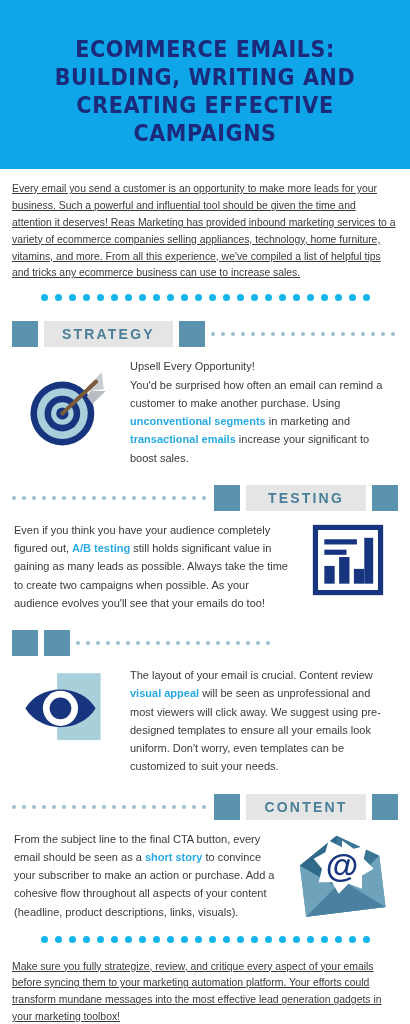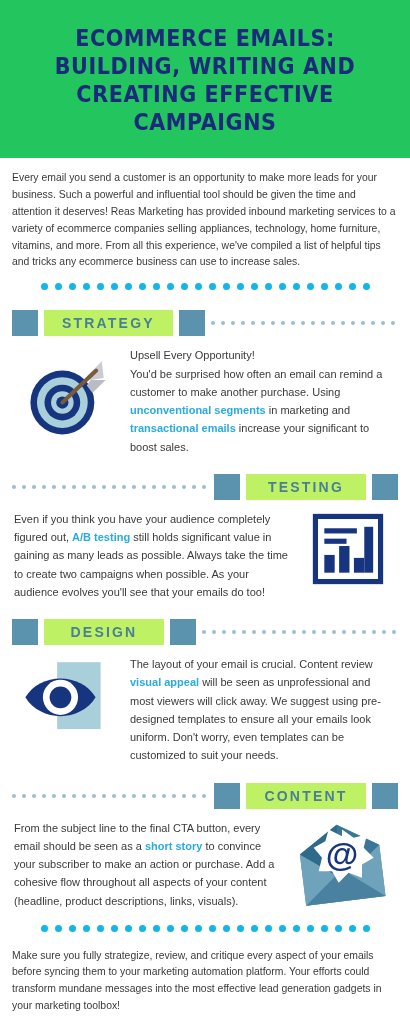--- a/index.html
+++ b/index.html
@@ -12,40 +12,41 @@
   .page {
     position: relative;
     width: 410px;
     height: 1024px;
     overflow: hidden;
     background: #ffffff;
   }
 
   
   .header {
-    background: #22c55e;
-    padding: 24px 26px 22px 26px;
+    background: #0ea5e9;
+    padding: 35px 26px 22px 26px;
     text-align: center;
   }
   .header-title {
     color: #1b2a7a;
     font-family: "DejaVu Sans Condensed", "Liberation Sans Narrow", "Liberation Sans", sans-serif;
     font-weight: bold;
     font-size: 23px;
     line-height: 1.22;
     letter-spacing: 0.6px;
     text-transform: uppercase;
   }
 
   
   .intro, .outro {
     padding: 12px 12px 4px 12px;
     color: #3a3a3a;
     font-size: 10.4px;
     line-height: 1.62;
+    text-decoration: underline;
   }
   .outro { padding-top: 10px; }
 
   
   .dots-row {
     display: flex;
     justify-content: center;
     align-items: center;
     gap: 7px;
     padding: 8px 0 6px 0;
@@ -78,21 +79,21 @@
     margin-top: 14px;
   }
   .label-bar.right { flex-direction: row-reverse; text-align: center; }
   .sq {
     width: 26px; height: 26px;
     background: #5b93ae;
     flex: 0 0 auto;
   }
   .label-box {
     height: 26px;
-    background: #bef264;
+    background: #e5e5e5;
     color: #4a7f99;
     font-weight: bold;
     font-size: 14px;
     letter-spacing: 2.2px;
     display: flex;
     align-items: center;
     justify-content: center;
     padding: 0 18px;
     min-width: 120px;
     flex: 0 0 auto;
@@ -271,21 +272,20 @@
       <rect x="18" y="58" width="14" height="24" fill="#17357f"></rect>
       <rect x="38" y="46" width="14" height="36" fill="#17357f"></rect>
       <rect x="58" y="62" width="14" height="20" fill="#17357f"></rect>
       <rect x="72" y="20" width="12" height="62" fill="#17357f"></rect>
     </svg>
         </div>
         <div class="sec-text"><span>Even if you think you have your audience completely figured out, </span><span class="hl">A/B testing</span><span> still holds significant value in gaining as many leads as possible. Always take the time to create two campaigns when possible. As your audience evolves you'll see that your emails do too!</span></div>
       </div>
       <div class="label-bar">
         <span class="sq"></span>
-        <span class="label-box">DESIGN</span>
         <span class="sq"></span>
         <span class="dots-inline">
           <span class="dot"></span>
           <span class="dot"></span>
           <span class="dot"></span>
           <span class="dot"></span>
           <span class="dot"></span>
           <span class="dot"></span>
           <span class="dot"></span>
           <span class="dot"></span>

